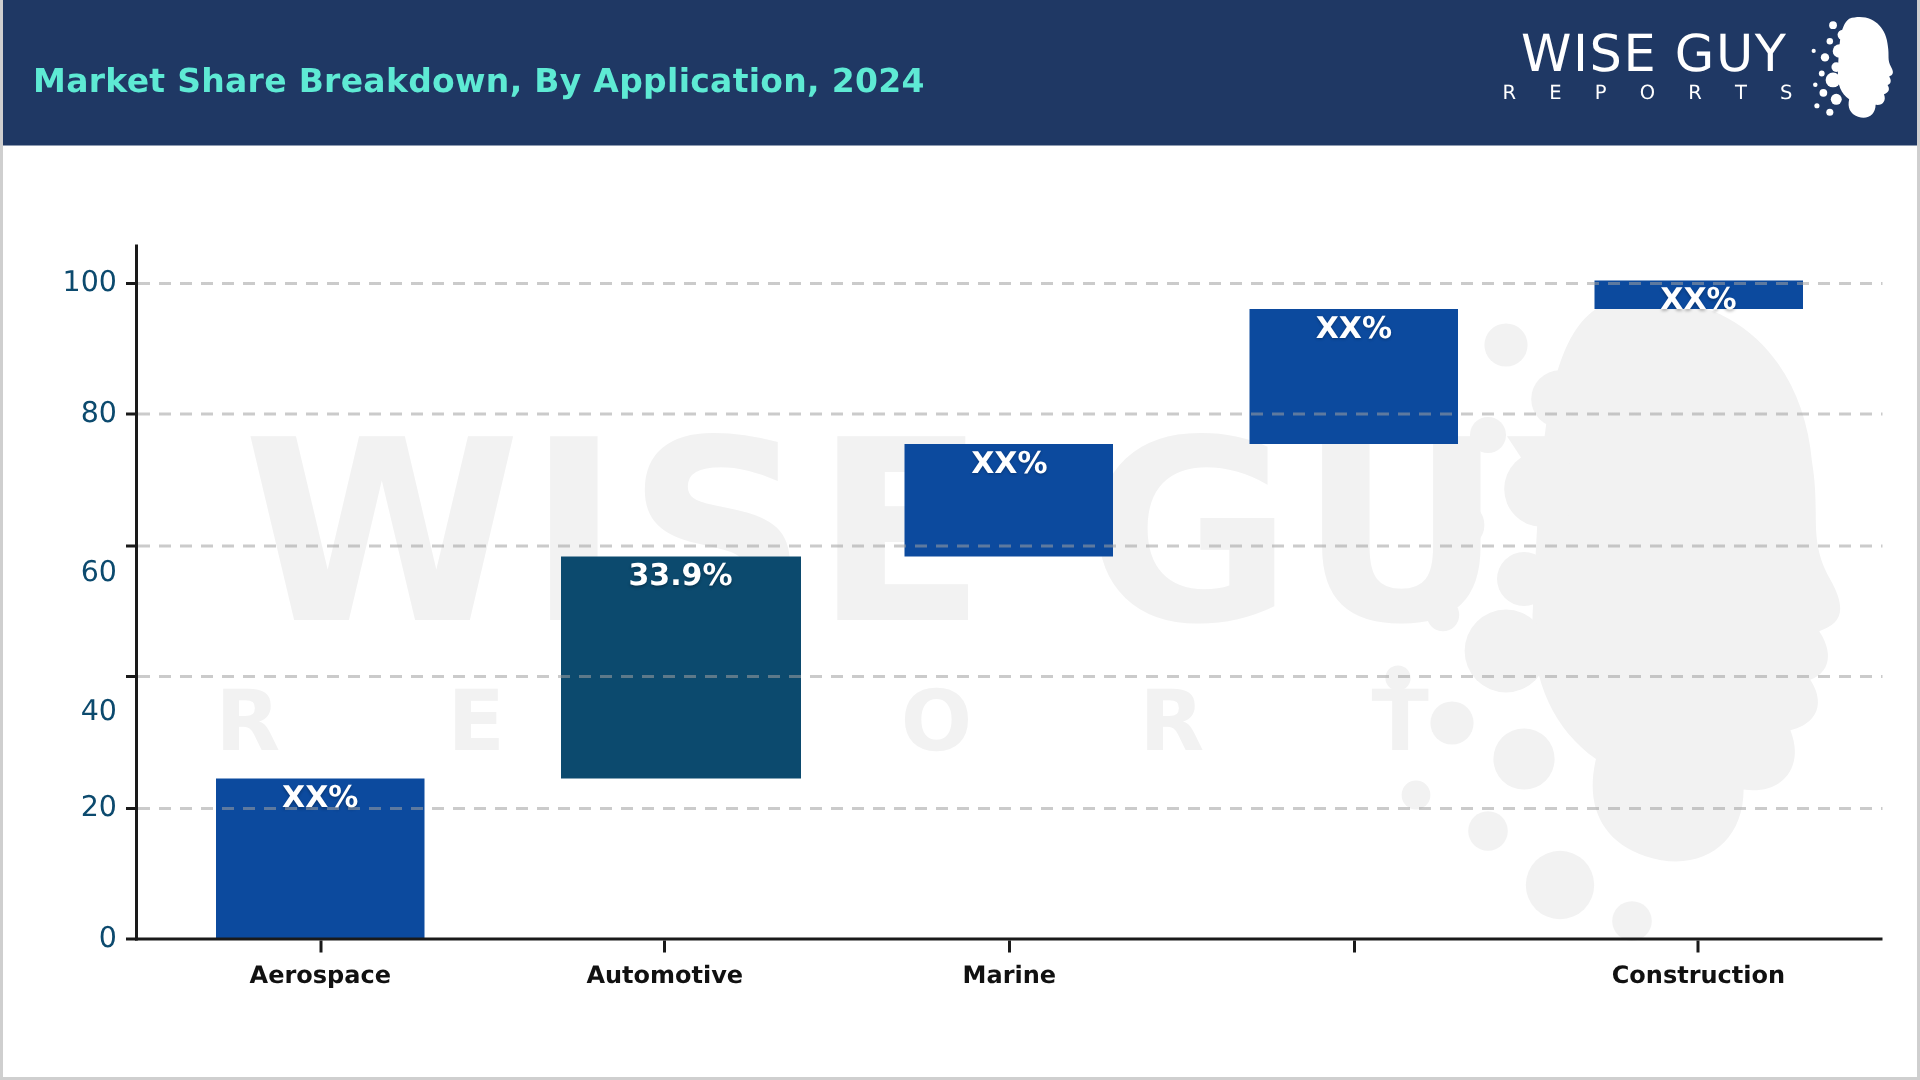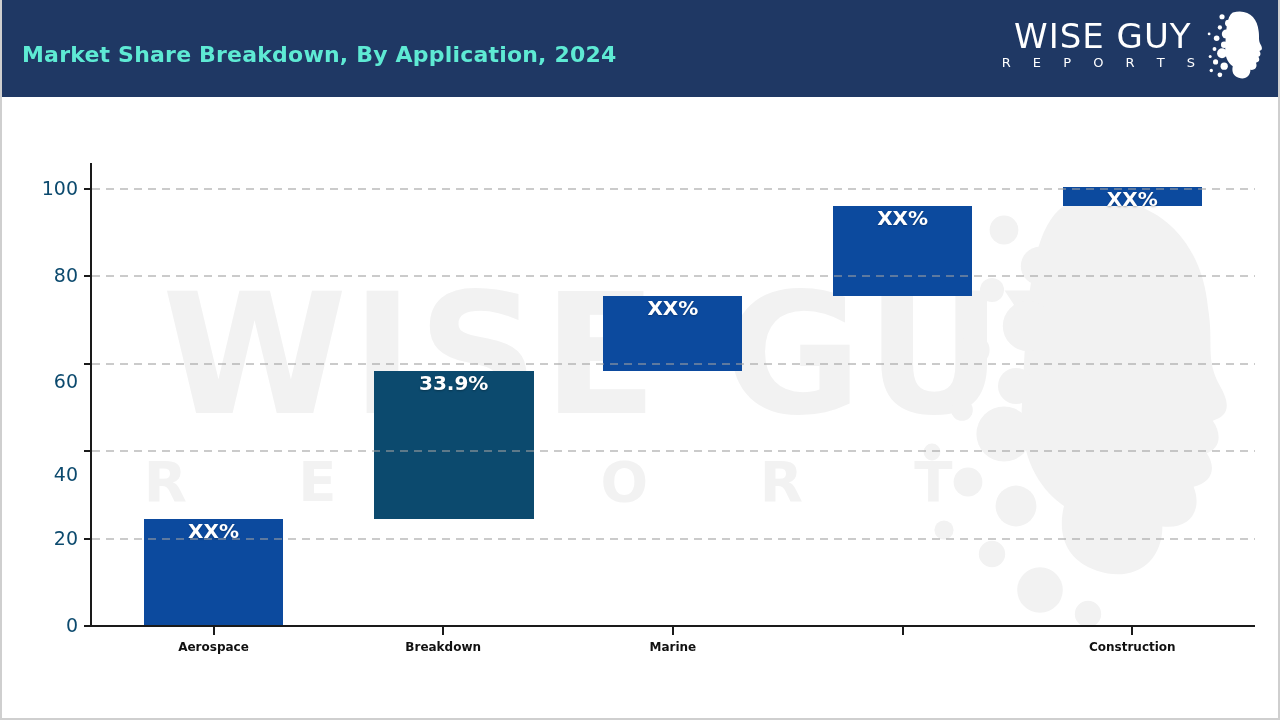--- a/index.html
+++ b/index.html
@@ -36,21 +36,21 @@
   .plot{position:absolute;left:0;top:0;width:1280px;height:720px;z-index:2;}
   .spine-y{position:absolute;left:88px;top:163px;width:2px;height:464px;background:#1a1a1a;z-index:6;}
   .spine-x{position:absolute;left:88px;top:625px;width:1165px;height:2px;background:#1a1a1a;z-index:6;}
   .gridline{
     position:absolute;left:90px;width:1163px;height:2px;z-index:5;
     background:repeating-linear-gradient(90deg,rgba(160,160,160,.55) 0 8px,transparent 8px 14px);
   }
   .ytick{position:absolute;width:7px;height:2px;background:#1a1a1a;left:82px;z-index:6;}
   .yticklabel{position:absolute;left:24px;width:52px;text-align:right;font-size:19px;color:#0c4a6e;z-index:6;}
   .xtick{position:absolute;width:2px;height:8px;background:#1a1a1a;top:627px;z-index:6;}
-  .xticklabel{position:absolute;top:640px;width:230px;text-align:center;font-size:12px;font-weight:bold;color:#111;z-index:6;}
+  .xticklabel{position:absolute;top:640px;width:230px;text-align:center;font-size:16px;font-weight:bold;color:#111;z-index:6;}
   .bar{
     position:absolute;display:flex;align-items:flex-start;justify-content:center;z-index:4;overflow:visible;
   }
   .bar-label{
     color:#ffffff;font-size:20px;font-weight:bold;white-space:nowrap;
     text-shadow:0 1px 2px rgba(0,0,0,.28);
   }
 </style>
 </head>
 <body>
@@ -134,21 +134,21 @@
       <div class="yticklabel" style="top: 176.5px;">100</div>
       <div class="bar" style="left: 142px; top: 518.812px; width: 139px; height: 107.188px; background: rgb(12, 74, 158);">
         <span class="bar-label" style="color: rgb(255, 255, 255);">XX%</span>
       </div>
       <div class="xtick" style="left: 210.5px;"></div>
       <div class="xticklabel" style="left: 96.5px;">Aerospace</div>
       <div class="bar" style="left: 371.7px; top: 370.5px; width: 160px; height: 148.312px; background: #0c4a6e;">
         <span class="bar-label" style="color: rgb(255, 255, 255);">33.9%</span>
       </div>
       <div class="xtick" style="left: 440.2px;"></div>
-      <div class="xticklabel" style="left: 326.2px;">Breakdown</div>
+      <div class="xticklabel" style="left: 326.2px;">Automotive</div>
       <div class="bar" style="left: 601.4px; top: 296.125px; width: 139px; height: 74.375px; background: rgb(12, 74, 158);">
         <span class="bar-label" style="color: rgb(255, 255, 255);">XX%</span>
       </div>
       <div class="xtick" style="left: 669.9px;"></div>
       <div class="xticklabel" style="left: 555.9px;">Marine</div>
       <div class="bar" style="left: 831.1px; top: 206px; width: 139px; height: 90.125px; background: rgb(12, 74, 158);">
         <span class="bar-label" style="color: rgb(255, 255, 255);">XX%</span>
       </div>
       <div class="xtick" style="left: 899.6px;"></div>
       <div class="bar" style="left: 1060.8px; top: 187.188px; width: 139px; height: 18.8125px; background: rgb(12, 74, 158);">

